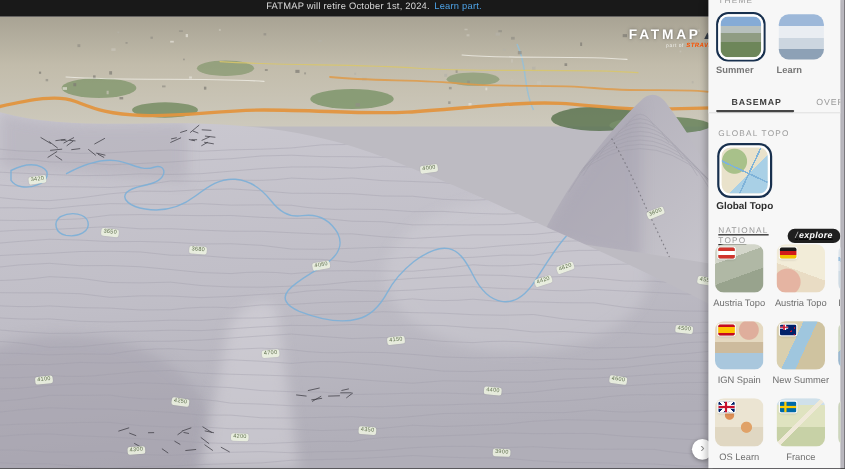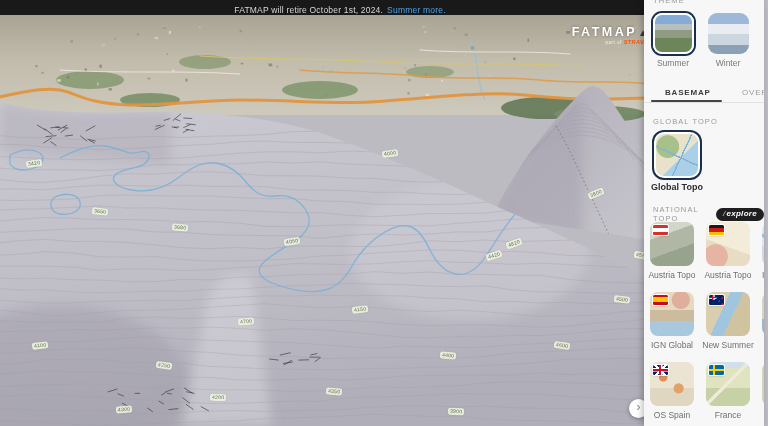--- a/index.html
+++ b/index.html
@@ -1,21 +1,21 @@
 <!DOCTYPE html>
 <html><head>
 <meta charset="utf-8">
 <style>
   html,body{margin:0;padding:0;background:#000;}
   *{box-sizing:border-box;font-family:"Liberation Sans",sans-serif;}
   #app{position:relative;width:768px;height:426px;overflow:hidden;background:#bdbbc2;}
 
   
   #banner{position:absolute;left:0;top:0;width:680px;height:15px;background:#191919;z-index:5;
-    display:flex;align-items:flex-end;justify-content:center;font-size:8.5px;color:#d9d9d9;letter-spacing:.2px;}
+    display:flex;align-items:flex-start;justify-content:center;font-size:8.5px;color:#d9d9d9;letter-spacing:.2px;}
   #banner .lnk{color:#4da3e8;margin-left:4px;cursor:pointer;}
 
   
   #map{position:absolute;left:0;top:0;width:648px;height:426px;overflow:hidden;}
   #terrain{position:absolute;left:0;top:0;}
   #logo{position:absolute;left:0;top:22px;width:648px;text-align:right;z-index:4;pointer-events:none;padding-left:35px;}
   #logo .brand{font-size:12.5px;font-weight:bold;letter-spacing:2.5px;color:#fff;text-shadow:0 0 3px rgba(40,40,40,.55);}
   #logo .mark{font-size:10px;color:#343c46;text-shadow:none;margin-left:1px;}
   #logo .sub{display:block;margin-top:-1px;font-size:4.5px;color:rgba(255,255,255,.8);letter-spacing:.5px;}
   #logo .strava{color:#fc5200;font-weight:bold;font-style:italic;font-size:5.5px;margin-left:2px;letter-spacing:.4px;}
@@ -26,21 +26,21 @@
 
   #collapse{position:absolute;left:629px;top:399px;width:19px;height:19px;border-radius:50%;background:#fff;
     box-shadow:0 1px 4px rgba(0,0,0,.35);color:#8a8a8a;font-size:12px;line-height:17px;text-align:center;z-index:6;cursor:pointer;}
 
   
   #panel{position:absolute;left:644px;top:0;width:120px;height:426px;background:#f7f7f7;z-index:7;
     box-shadow:-2px 0 6px rgba(0,0,0,.25);overflow:hidden;}
   .sec-title{font-size:7.5px;color:#9a9a9a;letter-spacing:1.1px;text-transform:uppercase;}
   #theme-title{position:absolute;left:9px;top:-4px;}
   #theme-row{position:absolute;left:7px;top:13px;display:flex;gap:11px;}
-  .titem{width:44px;text-align:center;}
+  .titem{width:44px;font-weight:bold;}
   .thumb{width:41px;height:41px;border-radius:9px;margin:0 auto;cursor:pointer;background:#ccc;}
   .thumb.sel{border:2px solid #fff;box-shadow:0 0 0 2px #18304e;}
   .thumb-label{margin-top:4px;font-size:8.5px;color:#777;}
   .summer-img{background:linear-gradient(180deg,#85abd6 0 24%,#b7c0bd 24% 40%,#8f9c83 40% 62%,#6d8659 62% 100%);}
   .winter-img{background:linear-gradient(180deg,#9db8d9 0 26%,#e9edf2 26% 52%,#ccd6e0 52% 78%,#8da1b6 78%);}
 
   #tabs{position:absolute;left:0;top:84px;width:120px;height:19px;border-bottom:1px solid #e2e2e2;background:#f7f7f7;}
   .tab{position:absolute;top:4px;font-size:8px;letter-spacing:.8px;cursor:pointer;white-space:nowrap;text-align:center;}
   #tab-basemap{left:21px;color:#3c3c3c;font-weight:bold;}
   #tab-overlays{left:98px;color:#9a9a9a;}
@@ -50,21 +50,21 @@
   #gt-item{position:absolute;left:7px;top:132px;width:52px;text-align:center;}
   #gt-thumb{width:46px;height:46px;border-radius:10px;margin:0 auto;cursor:pointer;border:2px solid #fff;box-shadow:0 0 0 2px #18304e;
     background:
       linear-gradient(25deg, transparent 47%, #7fb3d9 47% 49.5%, transparent 49.5%),
       linear-gradient(115deg, transparent 57%, #7fb3d9 57% 59.5%, transparent 59.5%),
       linear-gradient(135deg, transparent 58%, #a9d0e6 58%),
       radial-gradient(circle at 28% 30%, #a8c18a 0 26%, transparent 28%),
       #e9e2cb;}
   #gt-label{margin-top:4px;font-size:9px;font-weight:bold;color:#2d2d2d;white-space:nowrap;}
 
-  #nt-head{position:absolute;left:9px;top:205px;width:111px;display:flex;align-items:center;}
+  #nt-head{position:absolute;left:9px;top:205px;width:111px;display:flex;align-items:center;text-decoration:underline;}
   #explore-badge{margin-left:7px;background:#1f1f1f;color:#fff;border-radius:8px;padding:2px 7px 3px;
     font-size:8px;font-style:italic;font-weight:bold;letter-spacing:.3px;line-height:1;}
   #explore-badge .slash{opacity:.75;font-weight:normal;margin-right:1px;}
 
   #grid{position:absolute;left:6px;top:222px;width:170px;display:flex;flex-wrap:wrap;}
   .cell{width:48px;margin-right:8px;margin-bottom:12px;text-align:center;}
   .nthumb{position:relative;width:44px;height:44px;border-radius:8px;cursor:pointer;background:#ddd;}
   .cell-label{margin-top:4px;font-size:8.5px;color:#6f6f6f;white-space:nowrap;width:56px;margin-left:-6px;}
   .flag{position:absolute;left:3px;top:3px;width:15px;height:10px;border-radius:1.5px;
     box-shadow:0 0 0 1px rgba(255,255,255,.9),0 1px 2px rgba(0,0,0,.25);background-repeat:no-repeat;}
@@ -324,21 +324,21 @@
             <line x1="298.3" y1="360.1" x2="309.0" y2="359.8" stroke="#34333a" stroke-width=".9" opacity=".7"></line>
             <line x1="309.4" y1="357.1" x2="319.7" y2="357.1" stroke="#34333a" stroke-width=".9" opacity=".7"></line>
             <line x1="269.2" y1="359.0" x2="278.7" y2="360.1" stroke="#34333a" stroke-width=".9" opacity=".7"></line>
             <line x1="310.4" y1="355.0" x2="317.2" y2="353.5" stroke="#34333a" stroke-width=".9" opacity=".7"></line>
           </g>
       </g>
     </svg>
 
     <div id="banner">
       <span>FATMAP will retire October 1st, 2024.</span>
-      <span class="lnk">Summer more.</span>
+      <span class="lnk">Learn part.</span>
     </div>
 
     <div id="logo">
       <span class="brand">FATMAP</span><span class="mark">▲</span>
       <span class="sub"><span>part of</span><span class="strava">STRAVA</span></span>
     </div>
 
     <div id="labels">
         <span class="elev" style="left: 26px; top: 160px; transform: rotate(-8deg);">3420</span>
         <span class="elev" style="left: 92px; top: 208px; transform: rotate(6deg);">3650</span>
@@ -370,21 +370,21 @@
   <aside id="panel">
     <div id="theme-title" class="sec-title">THEME</div>
 
     <div id="theme-row">
       <div class="titem">
         <div class="thumb summer-img sel"></div>
         <div class="thumb-label">Summer</div>
       </div>
       <div class="titem">
         <div class="thumb winter-img"></div>
-        <div class="thumb-label">Winter</div>
+        <div class="thumb-label">Learn</div>
       </div>
     </div>
 
     <div id="tabs">
       <div id="tab-basemap" class="tab">BASEMAP</div>
       <div id="tab-overlays" class="tab">OVERLAYS</div>
       <div id="tab-underline"></div>
     </div>
 
     <div id="gt-title" class="sec-title">GLOBAL TOPO</div>
@@ -414,39 +414,39 @@
       <div class="cell">
         <div class="nthumb t3">
             <span class="flag f-france"></span>
           </div>
         <div class="cell-label">IGN France</div>
       </div>
       <div class="cell">
         <div class="nthumb t4">
             <span class="flag f-spain"></span>
           </div>
-        <div class="cell-label">IGN Global</div>
+        <div class="cell-label">IGN Spain</div>
       </div>
       <div class="cell">
         <div class="nthumb t5">
             <span class="flag f-nz"></span>
           </div>
         <div class="cell-label">New Summer</div>
       </div>
       <div class="cell">
         <div class="nthumb t6">
             <span class="flag f-norway"></span>
           </div>
         <div class="cell-label">Norway</div>
       </div>
       <div class="cell">
         <div class="nthumb t7">
             <span class="flag f-uk"></span>
           </div>
-        <div class="cell-label">OS Spain</div>
+        <div class="cell-label">OS Learn</div>
       </div>
       <div class="cell">
         <div class="nthumb t8">
             <span class="flag f-sweden"></span>
           </div>
         <div class="cell-label">France</div>
       </div>
       <div class="cell">
         <div class="nthumb t9">
             <span class="flag f-swiss"></span>

